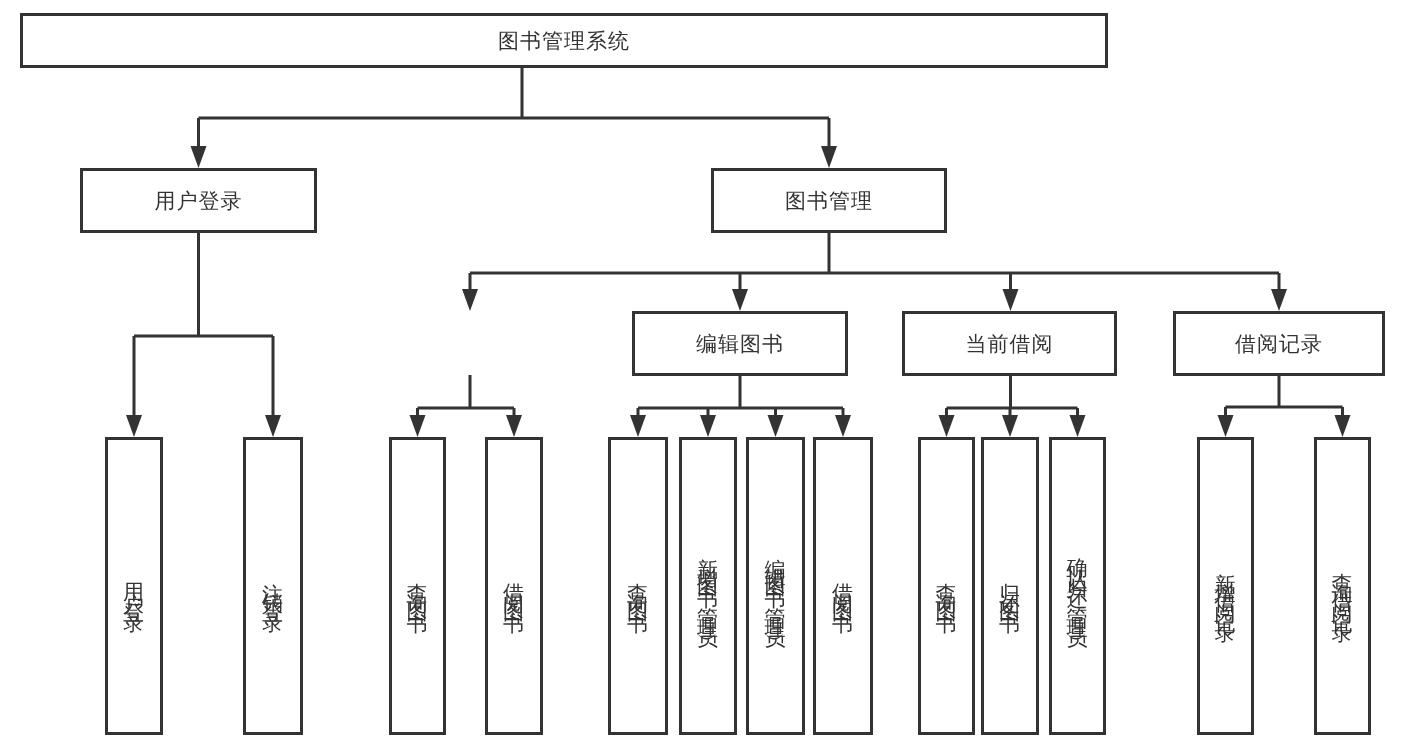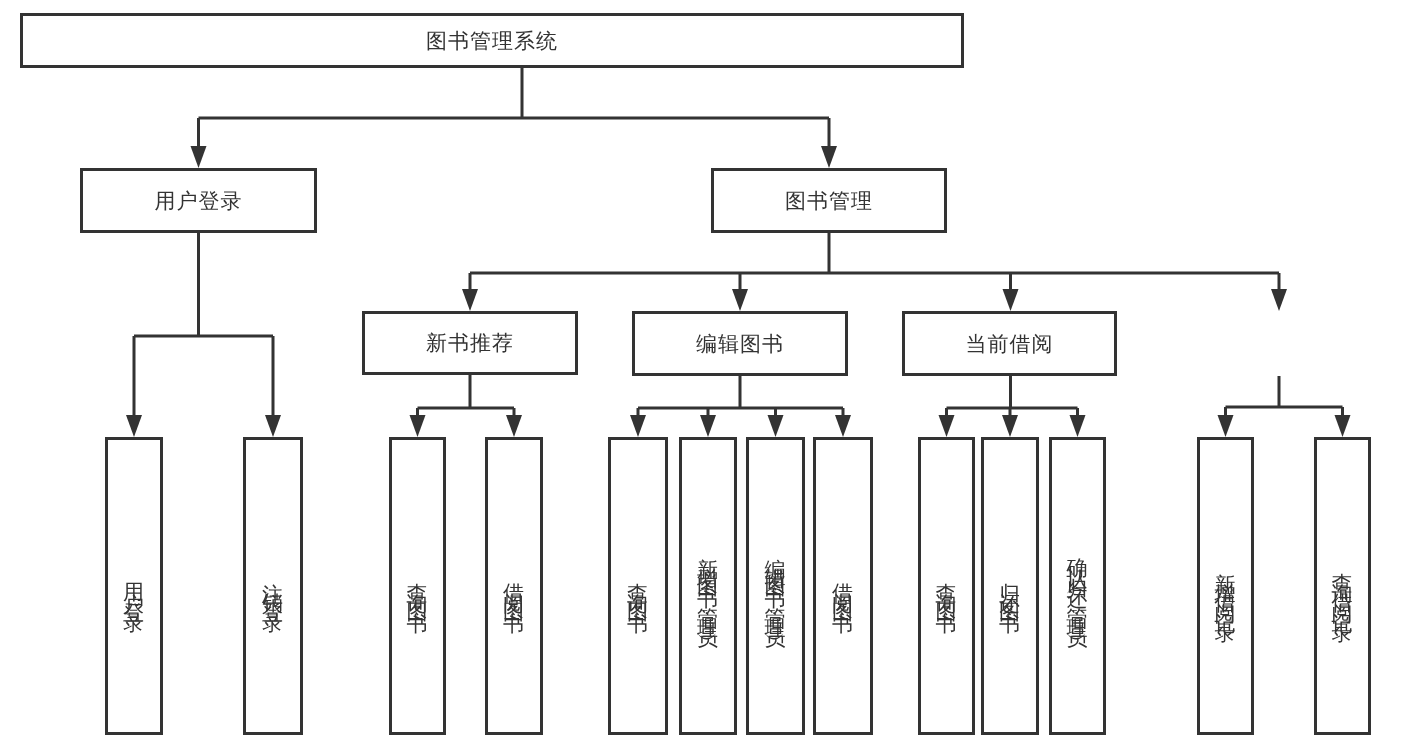--- a/index.html
+++ b/index.html
@@ -22,21 +22,21 @@
     color:var(--text);font-size:21px;letter-spacing:1px;
     white-space:nowrap;
   }
   .node.v{
     writing-mode:vertical-rl;
     letter-spacing:10px;
     white-space:normal;
     line-height:1;
   }
   
-  .b-root{left:20px;top:13px;width:944px;height:55px;}
+  .b-root{left:20px;top:13px;width:1088px;height:55px;}
   
   .b-l2-0{left:80px;top:168px;width:237px;height:65px;}
   .b-l2-1{left:711px;top:168px;width:236px;height:65px;text-align:center;}
   
   .b-l3-0{left:362px;top:311px;width:216px;height:64px;}
   .b-l3-1{left:632px;top:311px;width:216px;height:65px;}
   .b-l3-2{left:902px;top:311px;width:215px;height:65px;}
   .b-l3-3{left:1173px;top:311px;width:212px;height:65px;}
   
   .b-ul-0{left:105px;top:437px;width:58px;height:298px;}
@@ -97,23 +97,23 @@
     <polygon points="1069.5,415 1085.5,415 1077.5,437"></polygon>
     <polygon points="1217.5,415 1233.5,415 1225.5,437"></polygon>
     <polygon points="1334.5,415 1350.5,415 1342.5,437"></polygon>
   </svg>
 
   <div class="node b-root">图书管理系统</div>
 
   <div class="node b-l2-0">用户登录</div>
   <div class="node b-l2-1">图书管理</div>
 
-  <div class="node b-l3-0">新书推荐</div>
   <div class="node b-l3-1">编辑图书</div>
   <div class="node b-l3-2">当前借阅</div>
+  <div class="node b-l3-3">借阅记录</div>
 
   <div class="node v b-ul-0">用户登录</div>
   <div class="node v b-ul-1">注销登录</div>
 
   <div class="node v b-nb-0">查询图书</div>
   <div class="node v b-nb-1">借阅图书</div>
 
   <div class="node v b-bb-0">查询图书</div>
   <div class="node v b-bb-1">新增图书（管理员）</div>
   <div class="node v b-bb-2">编辑图书（管理员）</div>

